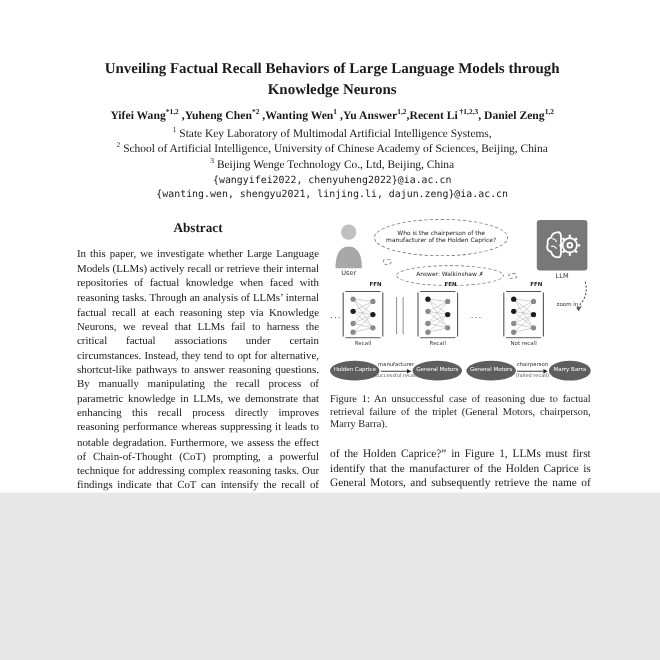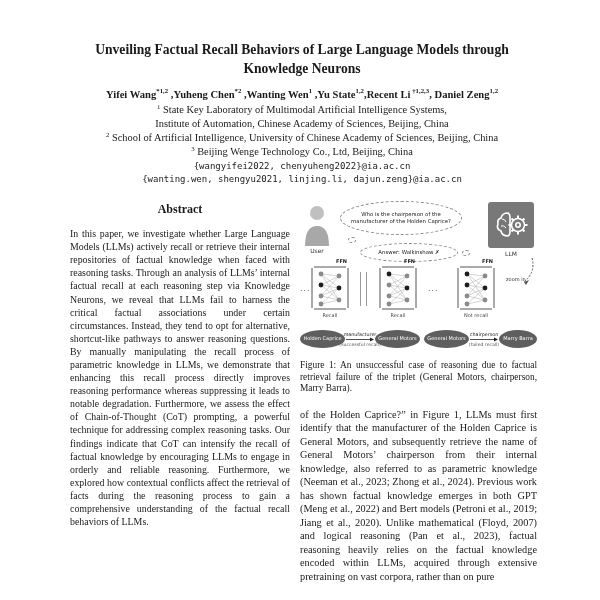--- a/index.html
+++ b/index.html
@@ -1,19 +1,19 @@
 <!DOCTYPE html>
 <html><head>
 <meta charset="utf-8">
 <style>
   html,body{margin:0;padding:0;background:#e8e8e8;}
   #page{
-    position:relative; width:600px; height:600px; background:#ffffff;
+    position:relative; width:600px; height:448px; background:#ffffff;
     overflow:hidden; font-family:"Liberation Serif", serif; color:#1a1a1a;
-    box-sizing:border-box; padding:40px 56px 0 60px;
+    box-sizing:border-box; padding:52px 56px 0 60px;
   }
   
   .title{ text-align:center; font-weight:bold; font-size:13.6px; line-height:1.4;
     margin:0 8px 9px 8px;}
   .authors{ text-align:center; font-weight:bold; font-size:10.6px; margin-bottom:3px; white-space:nowrap;}
   .authors sup{ font-size:6.8px; font-weight:bold;}
   .affil{ text-align:center; font-size:10.4px; line-height:1.32;}
   .affil sup{ font-size:6.8px;}
   .emails{ text-align:center; font-family:"DejaVu Sans Mono", monospace; font-size:9px; line-height:1.45; margin-top:1px;}
   
@@ -50,25 +50,24 @@
   .rel .rs{ font-size:4.6px; color:#555; white-space:nowrap;}
   .gap{ flex:none; width:4px;}
 </style>
 </head>
 <body>
 
 <div id="page">
 
   <div class="title">Unveiling Factual Recall Behaviors of Large Language Models through Knowledge Neurons</div>
 
-  <div class="authors"><span>Yifei Wang</span><sup>*1,2</sup><span> ,</span><span>Yuheng Chen</span><sup>*2</sup><span> ,</span><span>Wanting Wen</span><sup>1</sup><span> ,</span><span>Yu State</span><sup>1,2</sup><span>,</span><span>Recent Li</span><sup> †1,2,3</sup><span>, </span><span>Daniel Zeng</span><sup>1,2</sup></div>
+  <div class="authors"><span>Yifei Wang</span><sup>*1,2</sup><span> ,</span><span>Yuheng Chen</span><sup>*2</sup><span> ,</span><span>Wanting Wen</span><sup>1</sup><span> ,</span><span>Yu Answer</span><sup>1,2</sup><span>,</span><span>Recent Li</span><sup> †1,2,3</sup><span>, </span><span>Daniel Zeng</span><sup>1,2</sup></div>
 
   <div class="affil">
     <div><sup>1</sup><span> State Key Laboratory of Multimodal Artificial Intelligence Systems,</span></div>
-    <div><span>Institute of Automation, Chinese Academy of Sciences, Beijing, China</span></div>
     <div><sup>2</sup><span> School of Artificial Intelligence, University of Chinese Academy of Sciences, Beijing, China</span></div>
     <div><sup>3</sup><span> Beijing Wenge Technology Co., Ltd, Beijing, China</span></div>
   </div>
 
   <div class="emails">
     <div>{wangyifei2022, chenyuheng2022}@ia.ac.cn</div>
     <div>{wanting.wen, shengyu2021, linjing.li, dajun.zeng}@ia.ac.cn</div>
   </div>
 
   <div class="cols">

